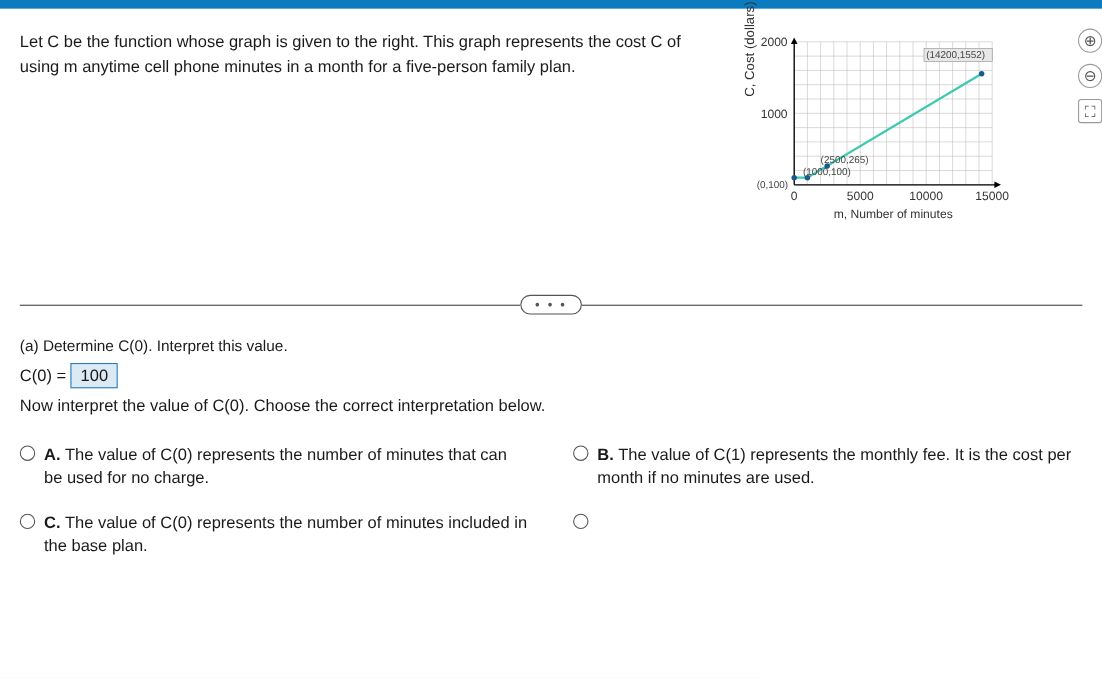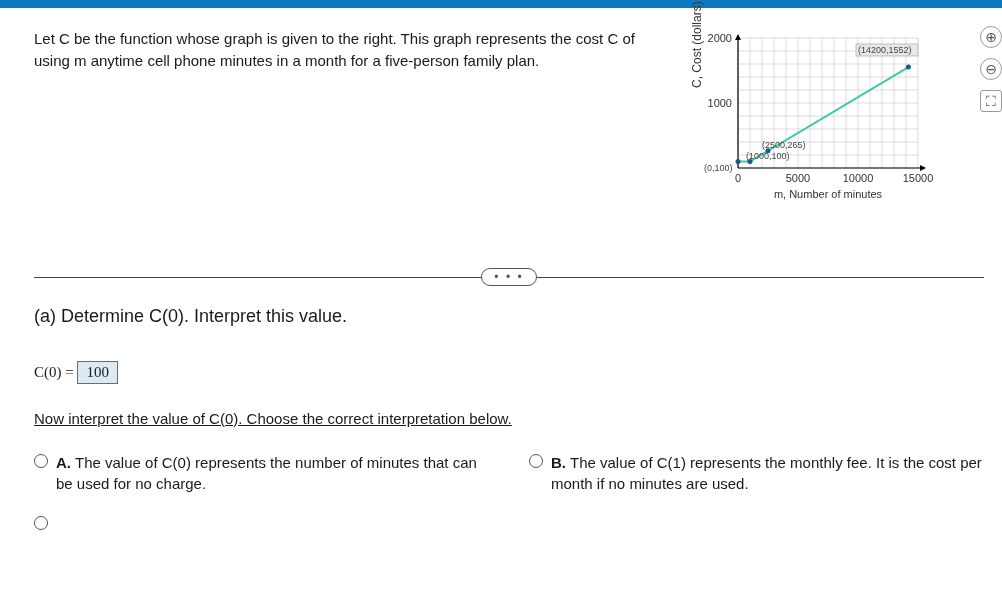--- a/index.html
+++ b/index.html
@@ -10,21 +10,21 @@
       background: #f5f5f5;
       width: 1002px;
       height: 616px;
       overflow: hidden;
     }
     .topbar {
       height: 8px;
       background: #0b7bc1;
     }
     .content {
-      padding: 20px 18px 10px 34px;
+      padding: 20px 18px 10px 18px;
       background: #fff;
       height: 608px;
       position: relative;
     }
     .top-area {
       display: flex;
       gap: 24px;
     }
     .problem-text {
       flex: 1;
@@ -81,32 +81,32 @@
     }
     .hr-dots {
       border: 1px solid #555;
       border-radius: 12px;
       padding: 1px 12px;
       font-size: 12px;
       color: #555;
       letter-spacing: 2px;
       background: #fff;
     }
-    .question-a { font-size: 18px; margin-bottom: 34px; }
-    .answer-row { font-size: 15px; margin-bottom: 26px; font-family: Liberation Serif, serif; }
+    .question-a { font-size: 14px; margin-bottom: 8px; }
+    .answer-row { font-size: 15px; margin-bottom: 8px; }
     .answer-input {
       display: inline-block;
       border: 1px solid #2a7fb8;
       background: #dceaf5;
       padding: 2px 8px;
       min-width: 36px;
       text-align: center;
       font-size: 15px;
     }
-    .interpret-prompt { font-size: 15px; margin-bottom: 16px; text-decoration: underline; }
+    .interpret-prompt { font-size: 15px; margin-bottom: 16px; }
     .choices {
       display: grid;
       grid-template-columns: 1fr 1fr;
       column-gap: 40px;
       row-gap: 20px;
       margin-top: 25px;
     }
     .choice {
       display: flex;
       align-items: flex-start;
@@ -228,16 +228,20 @@
     <div class="choice">
       <div class="radio"></div>
       <div><span class="choice-label">A.</span><span>The value of C(0) represents the number of minutes that can be used for no charge.</span></div>
     </div>
     <div class="choice">
       <div class="radio"></div>
       <div><span class="choice-label">B.</span><span>The value of C(1) represents the monthly fee. It is the cost per month if no minutes are used.</span></div>
     </div>
     <div class="choice">
       <div class="radio"></div>
+      <div><span class="choice-label">C.</span><span>The value of C(0) represents the number of minutes included in the base plan.</span></div>
+    </div>
+    <div class="choice">
+      <div class="radio"></div>
     </div>
   </div>
 
 </div>
 
 </body></html>

